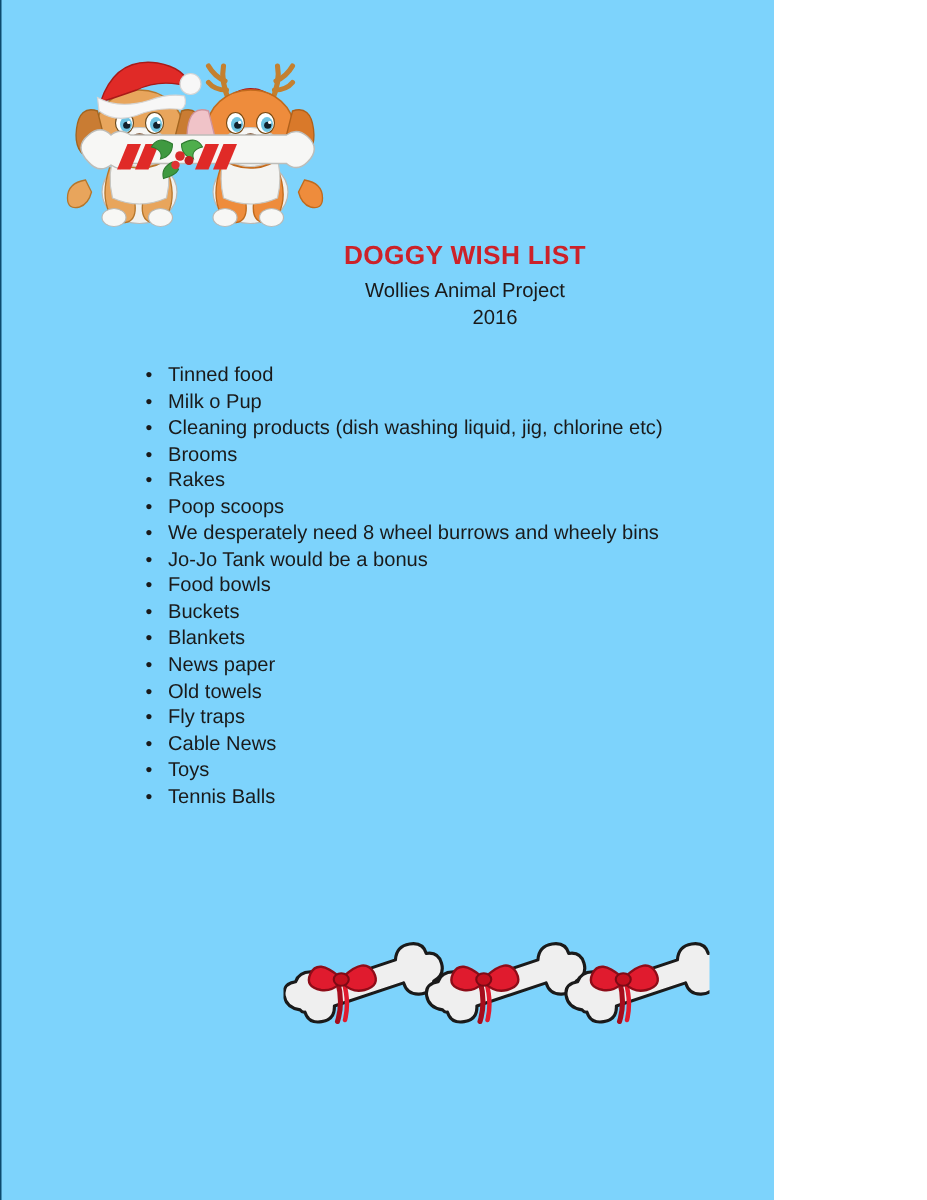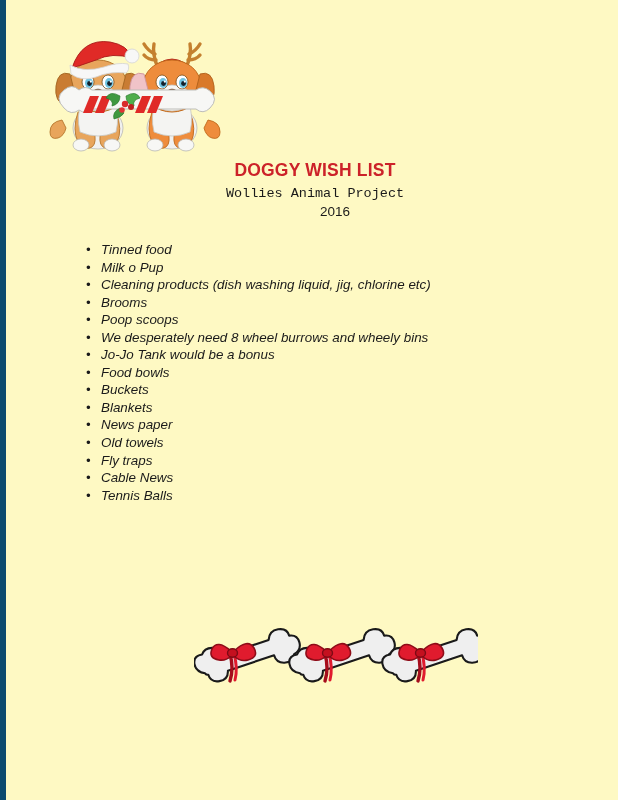--- a/index.html
+++ b/index.html
@@ -7,25 +7,25 @@
     margin: 0;
     padding: 0;
     background: #ffffff;
   }
   body {
     font-family: "Liberation Sans", sans-serif;
     -webkit-font-smoothing: antialiased;
   }
   .page {
     position: relative;
-    width: 618px;
+    width: 516px;
     height: 800px;
-    background: #fef9c3;
+    background: #7dd3fc;
     overflow: hidden;
-    border-left: 6px solid #0c4a6e;
+    border-left: 1px solid #0c4a6e;
     box-sizing: border-box;
   }
 
   
   .puppies {
     position: absolute;
     left: 40px;
     top: 24px;
     width: 178px;
     height: 128px;
@@ -46,40 +46,38 @@
     color: #cc2229;
     letter-spacing: 0.2px;
     line-height: 20px;
     margin: 0;
   }
   .doc-subtitle {
     font-size: 13.5px;
     color: #1a1a1a;
     line-height: 17.5px;
     margin: 5px 0 0 0;
-    font-family: Liberation Mono, monospace;
   }
   .doc-year {
     font-size: 13.5px;
     color: #1a1a1a;
     line-height: 17.5px;
     margin: 0;
     padding-left: 40px;
   }
 
   
   .wish-list {
     position: absolute;
-    left: 80px;
+    left: 96px;
     top: 241px;
     width: 470px;
     margin: 0;
     padding: 0;
     list-style: none;
-    font-style: italic;
   }
   .wish-item {
     position: relative;
     font-size: 13.4px;
     color: #1a1a1a;
     line-height: 17.55px;
     padding-left: 15px;
     white-space: nowrap;
   }
   .wish-item::before {
@@ -206,30 +204,32 @@
     <div class="doc-title">DOGGY WISH LIST</div>
     <div class="doc-subtitle">Wollies Animal Project</div>
     <div class="doc-year">2016</div>
   </div>
 
   <ul class="wish-list">
     <li class="wish-item">Tinned food</li>
     <li class="wish-item">Milk o Pup</li>
     <li class="wish-item">Cleaning products (dish washing liquid, jig, chlorine etc)</li>
     <li class="wish-item">Brooms</li>
+    <li class="wish-item">Rakes</li>
     <li class="wish-item">Poop scoops</li>
     <li class="wish-item">We desperately need 8 wheel burrows and wheely bins</li>
     <li class="wish-item">Jo-Jo Tank would be a bonus</li>
     <li class="wish-item">Food bowls</li>
     <li class="wish-item">Buckets</li>
     <li class="wish-item">Blankets</li>
     <li class="wish-item">News paper</li>
     <li class="wish-item">Old towels</li>
     <li class="wish-item">Fly traps</li>
     <li class="wish-item">Cable News</li>
+    <li class="wish-item">Toys</li>
     <li class="wish-item">Tennis Balls</li>
   </ul>
 
   <div class="bones">
     <svg viewBox="0 0 284 70" xmlns="http://www.w3.org/2000/svg">
       <defs>
         <g id="bone-with-bow">
 
           <g transform="rotate(-9 44 30)">
             <path d="M10 34

